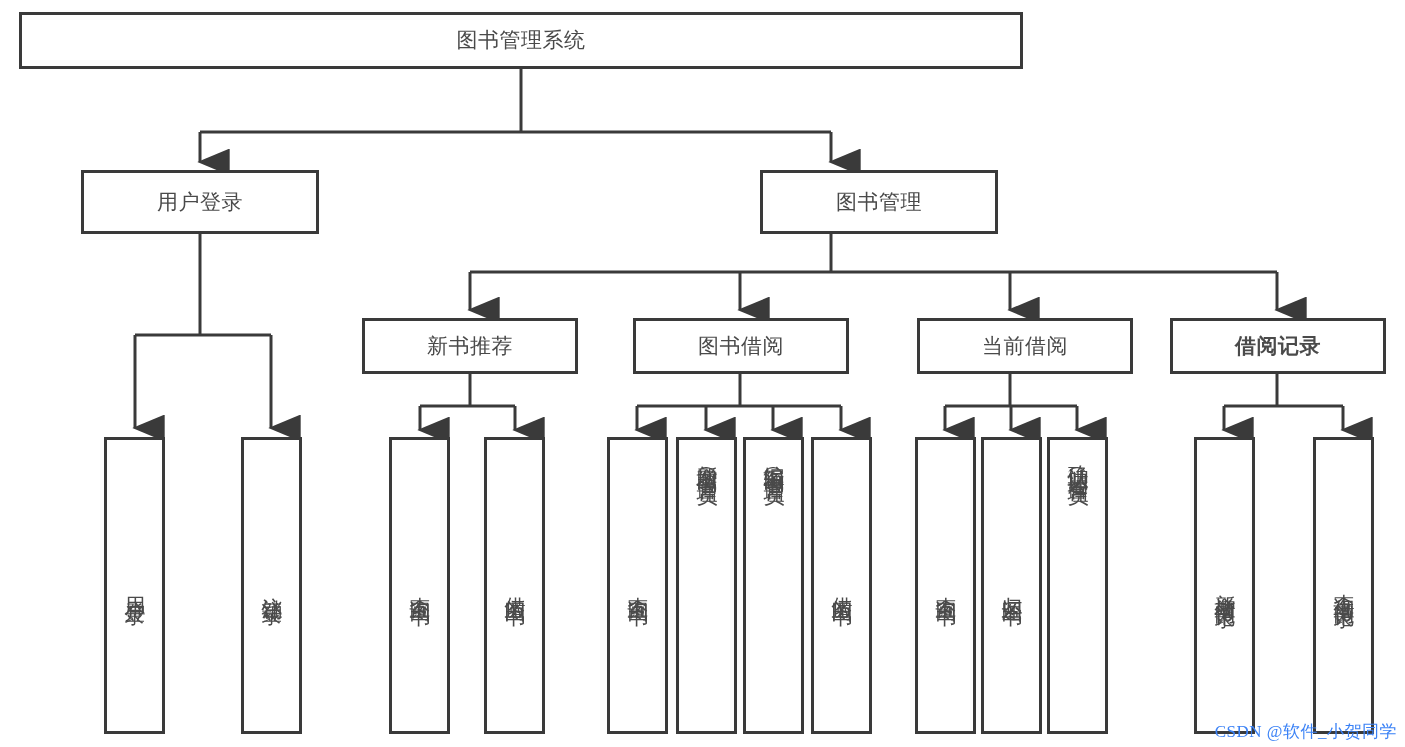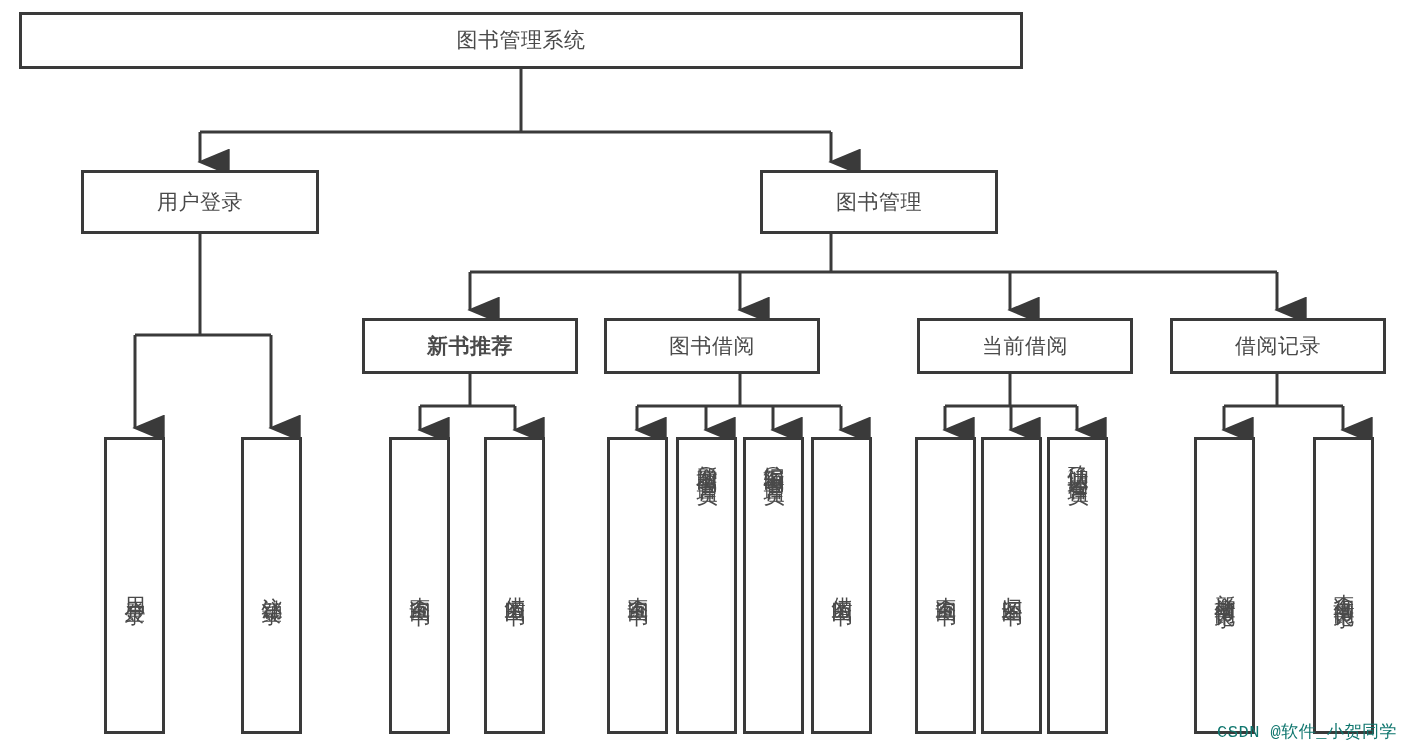--- a/index.html
+++ b/index.html
@@ -59,24 +59,24 @@
     top: 0;
     width: 1405px;
     height: 747px;
     pointer-events: none;
   }
   #watermark {
     position: absolute;
     right: 8px;
     bottom: 4px;
     font-size: 17px;
-    color: #0f766e;
+    color: #3b82f6;
     letter-spacing: 0.5px;
     white-space: nowrap;
-    font-family: Liberation Mono, monospace;
+    font-family: Liberation Serif, serif;
   }
 </style>
 </head>
 <body>
 
 <div id="canvas">
 
   <svg id="wires" viewBox="0 0 1405 747" xmlns="http://www.w3.org/2000/svg">
     <defs>
       <marker id="arrow" viewBox="0 0 10 12" refX="5" refY="11" markerWidth="9" markerHeight="11" orient="auto-start-reverse">
@@ -132,30 +132,30 @@
     <span class="label">图书管理系统</span>
   </div>
 
   <div class="node" style="left:81px; top:170px; width:238px; height:64px;">
     <span class="label">用户登录</span>
   </div>
   <div class="node" style="left:712px; top:170px; width:238px; height:64px;margin-left:48px;">
     <span class="label">图书管理</span>
   </div>
 
-  <div class="node" style="left:362px; top:318px; width:216px; height:56px;font-weight:bold;">
+  <div class="node" style="left:362px; top:318px; width:216px; height:56px;">
     <span class="label">新书推荐</span>
   </div>
-  <div class="node" style="left:604px; top:318px; width:216px; height:56px;">
+  <div class="node" style="left:633px; top:318px; width:216px; height:56px;">
     <span class="label">图书借阅</span>
   </div>
   <div class="node" style="left:903px; top:318px; width:216px; height:56px;margin-left:14px;">
     <span class="label">当前借阅</span>
   </div>
-  <div class="node" style="left:1170px; top:318px; width:216px; height:56px;">
+  <div class="node" style="left:1170px; top:318px; width:216px; height:56px;font-weight:bold;">
     <span class="label">借阅记录</span>
   </div>
 
   <div class="node leaf centered" style="left:104px; top:437px; width:61px; height:297px;">
     <span class="label">用户登录</span>
   </div>
   <div class="node leaf centered" style="left:241px; top:437px; width:61px; height:297px;">
     <span class="label">注销登录</span>
   </div>
 

